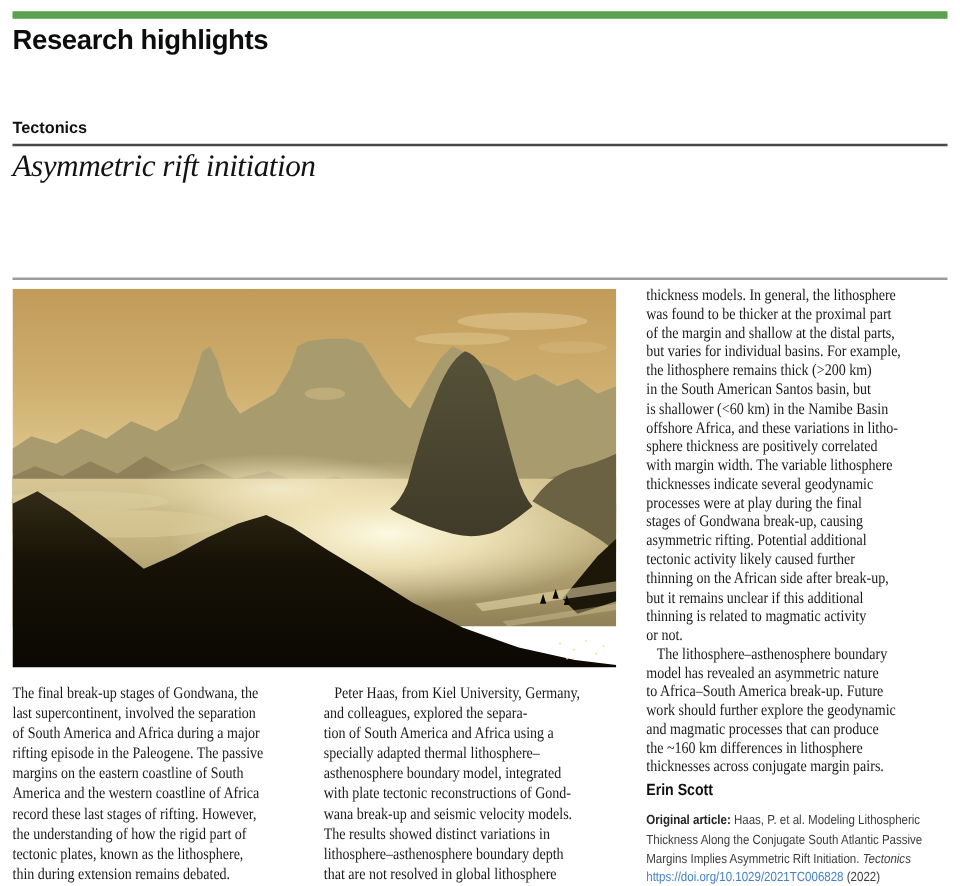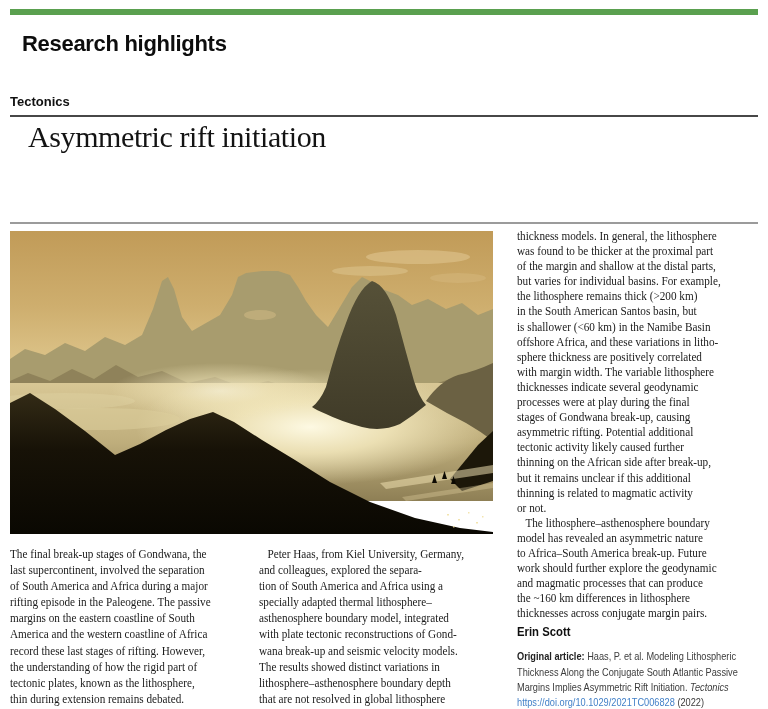--- a/index.html
+++ b/index.html
@@ -1,33 +1,33 @@
 <!DOCTYPE html>
 <html style="--accent_green: #5aa04f; --link_blue: #2e6cb3; --link_blue_light: #4381c8;"><head>
 <meta charset="utf-8">
 <style>
   html,body{margin:0;padding:0;background:#ffffff;}
   body{width:768px;height:709px;overflow:hidden;font-family:"Liberation Sans",sans-serif;}
   .page{position:relative;width:768px;height:709px;background:#fff;}
 
   .greenbar{position:absolute;left:10px;right:10px;top:9px;height:6px;background:var(--accent_green,#5aa04f);}
 
-  .section-heading{position:absolute;left:10px;top:19px;margin:12px;font-family:"Liberation Sans",sans-serif;
+  .section-heading{position:absolute;left:10px;top:19px;margin:0;font-family:"Liberation Sans",sans-serif;
     font-size:22px;font-weight:700;letter-spacing:-0.3px;color:#0d0d0d;}
 
   .kicker-row{position:absolute;left:10px;right:10px;top:94px;display:flex;justify-content:space-between;align-items:baseline;}
   .kicker{font-size:13px;font-weight:700;color:#101010;}
   .doi-top{font-size:12px;font-weight:700;color:var(--link_blue,#2e6cb3);text-decoration:none;}
 
   .rule{position:absolute;left:10px;right:10px;}
   .rule-dark{top:115px;height:2px;background:#474747;}
   .rule-light{top:222px;height:2px;background:#9b9b9b;}
 
-  .article-title{position:absolute;left:28px;top:120px;margin:0;font-family:"Liberation Serif","DejaVu Serif",serif;
-    font-weight:400;font-size:30px;line-height:1.1;letter-spacing:-0.4px;color:#131313;}
+  .article-title{position:absolute;left:10px;top:120px;margin:0;font-family:"Liberation Serif","DejaVu Serif",serif;
+    font-weight:400;font-size:25px;line-height:1.1;letter-spacing:-0.4px;color:#131313;font-style:italic;}
 
   .photo{position:absolute;left:10px;top:231px;width:483px;height:303px;}
   .photo svg{display:block;width:100%;height:100%;}
 
   .textcol{position:absolute;transform:scaleX(0.87);transform-origin:0 0;color:#1a1a1a;}
   .col1{left:10px;top:546px;width:282px;}
   .col2{left:259px;top:546px;width:282px;}
   .col3{left:517px;top:229px;width:280px;}
 
   .body-par{margin:0;font-family:"Liberation Serif","DejaVu Serif",serif;font-size:12.9px;line-height:16.1px;white-space:pre-line;}

